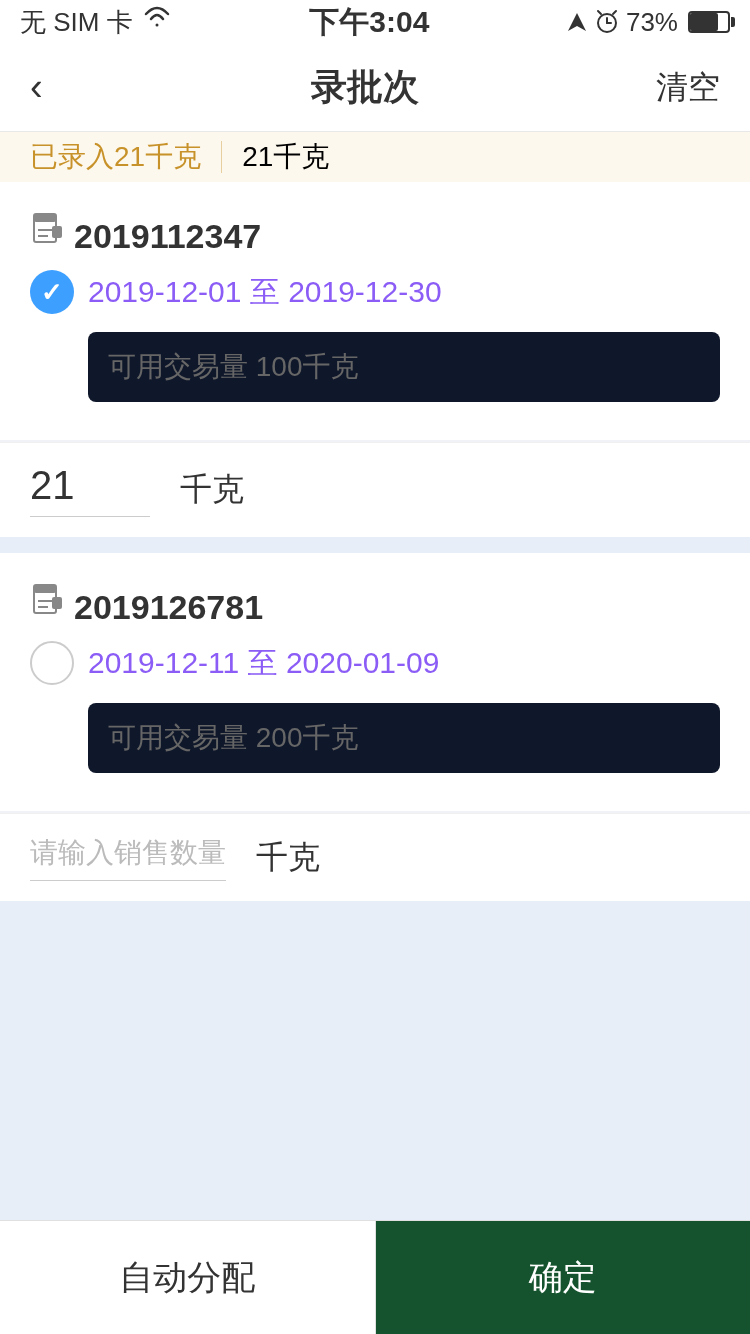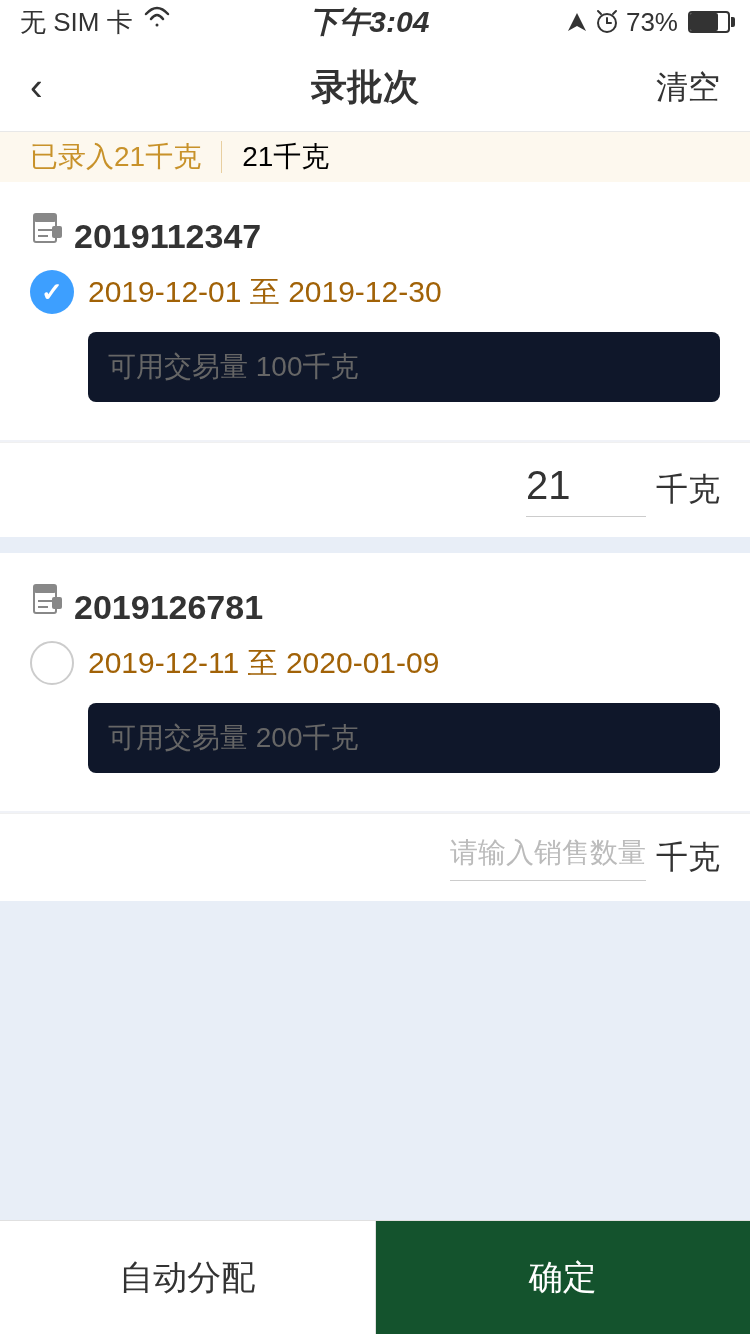--- a/index.html
+++ b/index.html
@@ -26,21 +26,20 @@
       font-weight: 500;
     }
     .status-left {
       display: flex;
       align-items: flex-start;
       gap: 8px;
     }
     .status-center {
       font-size: 30px;
       font-weight: 600;
-      font-style: italic;
     }
     .status-right {
       display: flex;
       align-items: center;
       gap: 6px;
       font-size: 26px;
     }
     .battery-icon {
       display: inline-block;
       width: 42px;
@@ -166,42 +165,43 @@
       border: 2px solid #ccc;
       background: #fff;
     }
     .checkmark {
       color: #fff;
       font-size: 26px;
       font-weight: 700;
     }
     .batch-date {
       font-size: 30px;
-      color: #a16207;
+      color: #8b5cf6;
     }
     .available-box {
       background: #0f172a;
       border-radius: 8px;
       padding: 16px 20px;
       margin-left: 58px;
       margin-bottom: 18px;
     }
     .available-text {
       font-size: 28px;
       color: #666;
     }
 
     
     .qty-row {
       display: flex;
       align-items: center;
-      justify-content: flex-end;
+      justify-content: flex-start;
       padding: 20px 30px;
       background: #fff;
       border-top: 1px solid #f0f0f0;
+      gap: 20px;
     }
     .qty-value {
       font-size: 40px;
       font-weight: 500;
       color: #333;
       margin-right: 10px;
     }
     .qty-unit {
       font-size: 32px;
       color: #333;

